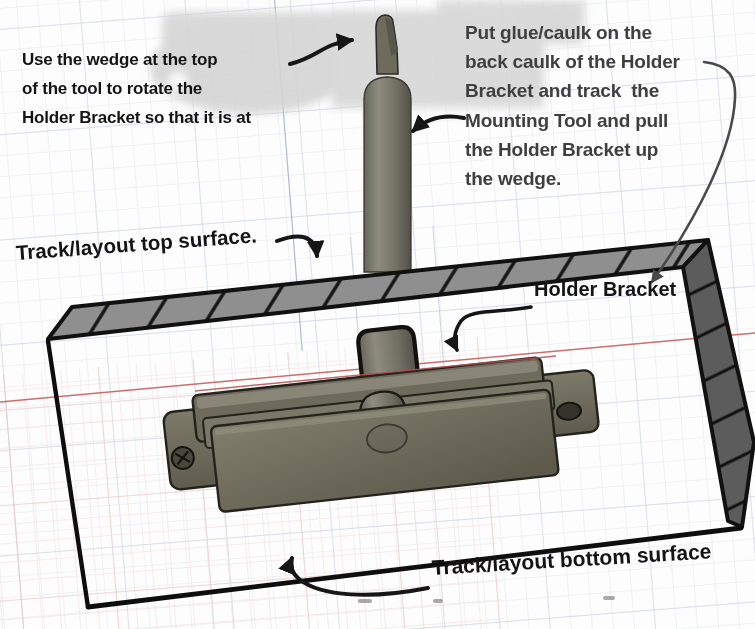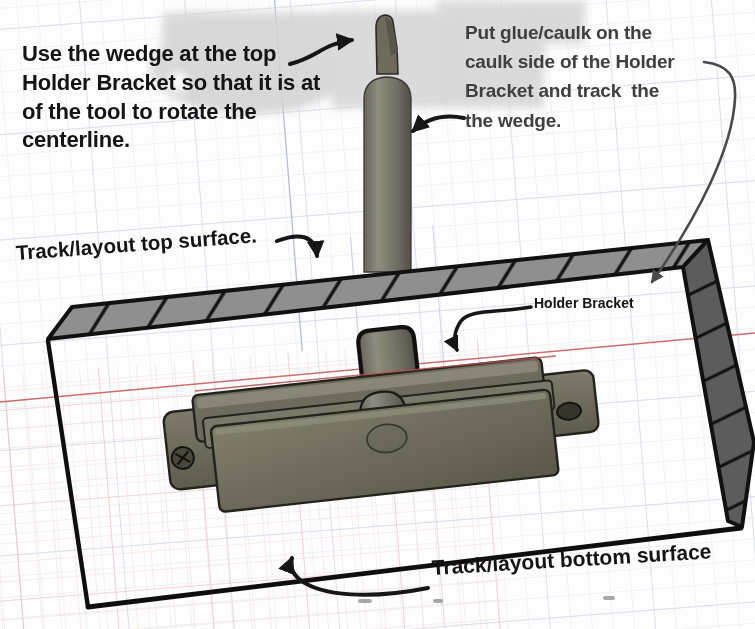--- a/index.html
+++ b/index.html
@@ -3,25 +3,25 @@
 <meta charset="utf-8">
 <style>
   html,body{margin:0;padding:0;}
   body{
     width:755px;height:629px;position:relative;overflow:hidden;
     background:#fdfdfd;font-family:"Liberation Sans",sans-serif;
   }
   svg.scene{position:absolute;left:0;top:0;}
   .ann{position:absolute;font-weight:700;letter-spacing:-0.2px;color:#141414;}
   .ann div{white-space:pre;}
-  .tl{left:22px;top:40px;font-size:22px;line-height:28.8px;}
+  .tl{left:22px;top:46px;font-size:17px;line-height:28.8px;}
   .tr{left:465px;top:18px;font-size:19px;line-height:29.2px;color:#3f3f3f;}
   .label{position:absolute;font-weight:700;color:#141414;white-space:pre;transform-origin:left top;}
   .track-top{left:15px;top:241px;font-size:20.5px;transform:rotate(-4.2deg);}
-  .holder{left:534px;top:295px;font-size:14px;}
+  .holder{left:534px;top:278px;font-size:20px;}
   .track-bottom{left:431px;top:556px;font-size:21px;transform:rotate(-3.4deg);}
 </style>
 </head>
 <body>
 
 <svg class="scene" width="755" height="629" viewBox="0 0 755 629">
   <defs>
     <pattern id="gMin" width="21" height="21" patternUnits="userSpaceOnUse">
       <path d="M21 0 L0 0 L0 21" fill="none" stroke="#e2e6ee" stroke-width="1"></path>
     </pattern>
@@ -138,27 +138,28 @@
 
   <g fill="#555" opacity="0.5">
     <rect x="358" y="599" width="14" height="4" rx="2"></rect>
     <rect x="433" y="599" width="10" height="4" rx="2"></rect>
     <rect x="603" y="596" width="12" height="4" rx="2"></rect>
   </g>
 </svg>
 
 <div class="ann tl">
   <div>Use the wedge at the top</div>
+  <div>of the tool to rotate the</div>
   <div>Holder Bracket so that it is at</div>
-  <div>of the tool to rotate the</div>
-  <div>centerline.</div>
 </div>
 
 <div class="ann tr">
   <div>Put glue/caulk on the</div>
-  <div>caulk side of the Holder</div>
+  <div>back caulk of the Holder</div>
   <div>Bracket and track  the</div>
+  <div>Mounting Tool and pull</div>
+  <div>the Holder Bracket up</div>
   <div>the wedge.</div>
 </div>
 
 <div class="label track-top">Track/layout top surface.</div>
 <div class="label holder">Holder Bracket</div>
 <div class="label track-bottom">Track/layout bottom surface</div>
 
 </body></html>

